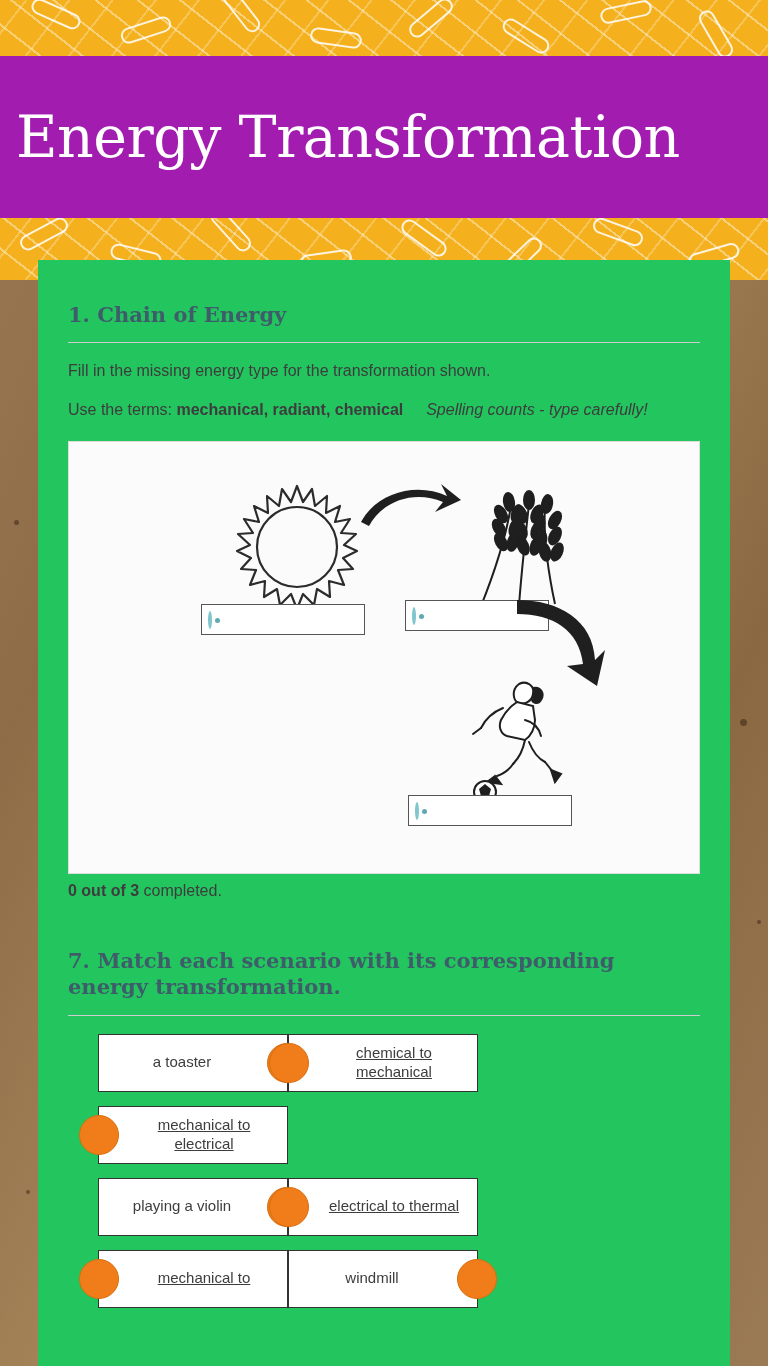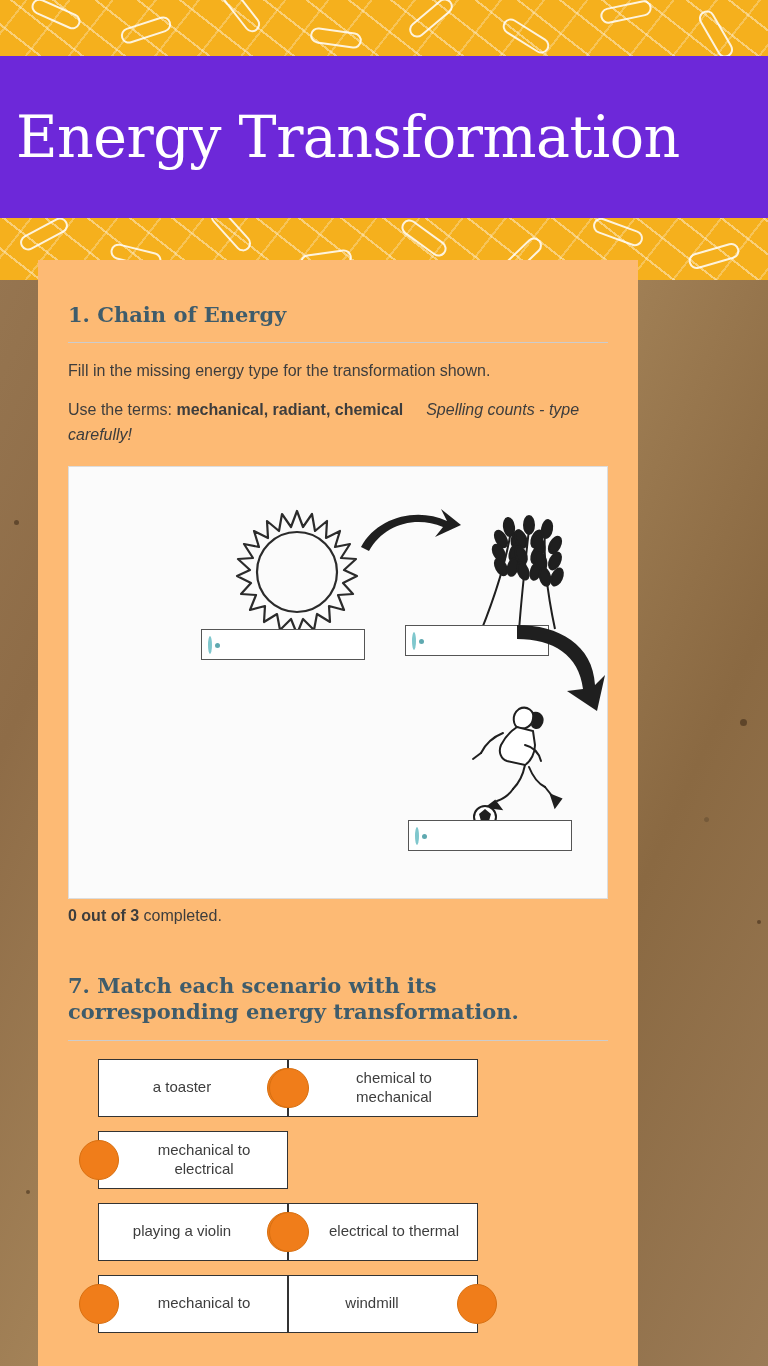--- a/index.html
+++ b/index.html
@@ -50,43 +50,43 @@
   }
 
   .band-top { top: 0; height: 56px; }
   .band-bottom { top: 218px; height: 62px; }
 
   
   .title-bar {
     position: absolute;
     top: 56px; left: 0;
     width: 768px; height: 162px;
-    background: #6d28d9;
+    background: #a21caf;
     display: flex;
     align-items: center;
     padding: 0 16px;
   }
   .title-bar h1 {
     margin: 0;
     font-family: "DejaVu Serif", "Liberation Serif", serif;
     color: #ffffff;
     font-size: 57px;
     font-weight: 400;
     letter-spacing: -0.5px;
     line-height: 1;
   }
 
   
   .sheet {
     position: absolute;
     top: 260px;
     left: 38px;
-    width: 600px;
+    width: 692px;
     min-height: 1106px;
-    background: #fdba74;
+    background: #22c55e;
     padding: 30px 30px 0 30px;
   }
 
   .q-title {
     font-family: "DejaVu Serif", "Liberation Serif", serif;
     color: #3f5c6b;
     font-size: 21px;
     font-weight: 700;
     margin: 12px 0 0 0;
     line-height: 1.25;
@@ -182,21 +182,21 @@
     border: 1px solid #333333;
     display: flex;
     align-items: center;
     justify-content: center;
     text-align: center;
     font-size: 15px;
     color: #3d3d3d;
     padding: 8px 34px 8px 12px;
     line-height: 1.25;
   }
-  .match-card.right { padding: 8px 12px 8px 34px; }
+  .match-card.right { padding: 8px 12px 8px 34px; text-decoration: underline; }
   .knob {
     position: absolute;
     width: 40px; height: 40px;
     border-radius: 50%;
     background: #f07d1a;
     border: 1px solid #d86f10;
   }
   .knob.r { right: -20px; top: 50%; transform: translateY(-50%); }
   .knob.l { left: -20px; top: 50%; transform: translateY(-50%); }
 

